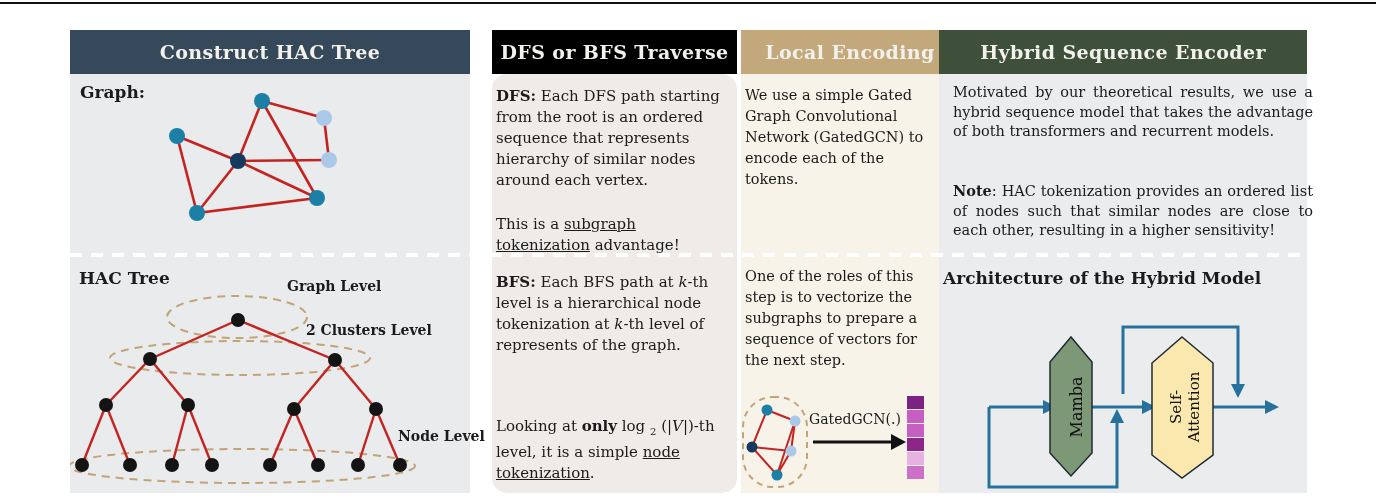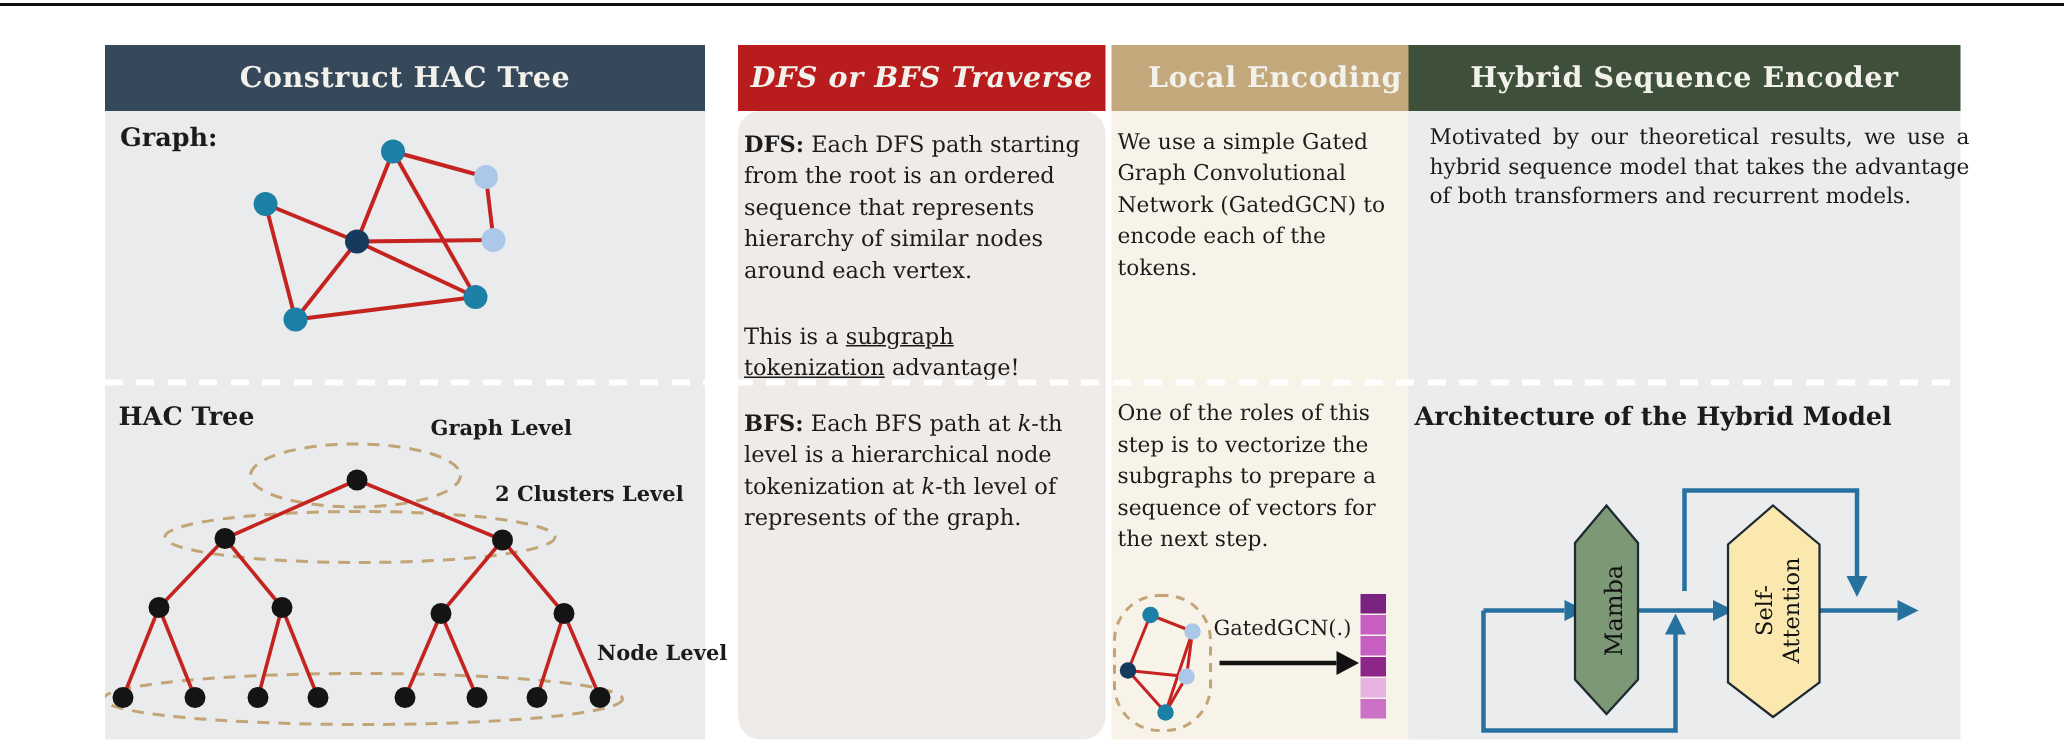--- a/index.html
+++ b/index.html
@@ -8,21 +8,21 @@
   .toprule { position:absolute; left:0; top:2px; width:1376px; height:2px; background:#111; }
 
   .col { position:absolute; top:74px; height:419px; }
   .hdr { position:absolute; top:30px; height:44px; line-height:44px; text-align:center;
          color:#f3f1ec; font-size:19px; font-weight:bold; letter-spacing:.4px; }
   .c1 { left:70px;  width:400px; }
   .c2 { left:492px; width:245px; }
   .c3 { left:741px; width:218px; }
   .c4 { left:939px; width:368px; }
   .hdr.h1 { background:#36495a; }
-  .hdr.h2 { background:#b91c1c;font-style:italic; }
+  .hdr.h2 { background:#000000; }
   .hdr.h3 { background:#c3a87c; }
   .hdr.h4 { background:#3e5039; }
   .panel1 { background:#e9ebec; }
   .panel2 { background:#efebe9;border-radius:15px; }
   .panel3 { background:#f7f3e9; }
   .panel4 { background:#eaecee; }
 
   .divider { position:absolute; left:70px; top:253px; width:1237px; height:4px; z-index:6;
              background:repeating-linear-gradient(90deg,#ffffff 0 12px,rgba(0,0,0,0) 12px 21px); }
 
@@ -113,28 +113,29 @@
       <circle cx="142" cy="209" r="7" fill="#141414"></circle>
       <circle cx="200" cy="209" r="7" fill="#141414"></circle>
       <circle cx="248" cy="209" r="7" fill="#141414"></circle>
       <circle cx="288" cy="209" r="7" fill="#141414"></circle>
       <circle cx="330" cy="209" r="7" fill="#141414"></circle>
     </g>
   </svg>
 
   <div class="abs blab" style="left:9px; top:194px;">HAC Tree</div>
   <div class="abs treelab" style="left:217px; top:204px;">Graph Level</div>
-  <div class="abs treelab" style="left:260px; top:248px;">2 Clusters Level</div>
+  <div class="abs treelab" style="left:236px; top:248px;">2 Clusters Level</div>
   <div class="abs treelab" style="left:328px; top:354px;">Node Level</div>
 </div>
 
 <div class="col c2 panel2">
   <div class="abs p2" style="top:12px;"><span class="bd">DFS:</span><span> Each DFS path starting from the root is an ordered sequence that represents hierarchy of similar nodes around each vertex.</span></div>
   <div class="abs p2" style="top:140px;"><span>This is a </span><span class="und">subgraph tokenization</span><span> advantage!</span></div>
   <div class="abs p2" style="top:198px;"><span class="bd">BFS:</span><span> Each BFS path at </span><span class="it">k</span><span>-th level is a hierarchical node tokenization at </span><span class="it">k</span><span>-th level of represents of the graph.</span></div>
+  <div class="abs p2" style="top:342px;"><span>Looking at </span><span class="bd">only</span><span> log </span><sub class="lg">2</sub><span> (|</span><span class="it">V</span><span>|)-th level, it is a simple </span><span class="und">node tokenization</span><span>.</span></div>
 </div>
 
 <div class="col c3 panel3">
   <div class="abs p3" style="top:11px;">We use a simple Gated Graph Convolutional Network (GatedGCN) to encode each of the tokens.</div>
   <div class="abs p3" style="top:192px;">One of the roles of this step is to vectorize the subgraphs to prepare a sequence of vectors for the next step.</div>
 
   <svg style="top:315px;" width="194" height="104" viewBox="0 0 194 104">
     <rect x="2" y="8" width="64" height="90" rx="30" fill="none" stroke-width="2" stroke-dasharray="6 5" stroke="#c2a477"></rect>
     <g stroke-width="2">
       <line x1="26" y1="21" x2="54" y2="32" stroke="#c42320"></line>
@@ -159,20 +160,21 @@
       <div class="vec-sq" style="background: rgb(199, 95, 195);"></div>
       <div class="vec-sq" style="background: rgb(199, 95, 195);"></div>
       <div class="vec-sq" style="background: rgb(142, 38, 137);"></div>
       <div class="vec-sq" style="background: rgb(229, 178, 226);"></div>
       <div class="vec-sq" style="background: rgb(204, 112, 200);"></div>
     </div>
 </div>
 
 <div class="col c4 panel4">
   <div class="abs p4" style="top:9px;">Motivated by our theoretical results, we use a hybrid sequence model that takes the advantage of both transformers and recurrent models.</div>
+  <div class="abs p4" style="top:107px;"><span class="bd">Note</span><span>: HAC tokenization provides an ordered list of nodes such that similar nodes are close to each other, resulting in a higher sensitivity!</span></div>
   <div class="abs blab" style="left:4px; top:194px;">Architecture of the Hybrid Model</div>
 
   <svg style="top:230px;" width="368" height="189" viewBox="0 0 368 189">
 
     <polyline points="50,103 50,183 178,183 178,117" fill="none" stroke-width="3" stroke="#26719e"></polyline>
     <polygon points="171,119 178,105 185,119" fill="#26719e"></polygon>
 
     <polyline points="184,90 184,23 299,23 299,80" fill="none" stroke-width="3" stroke="#26719e"></polyline>
     <polygon points="292,80 299,94 306,80" fill="#26719e"></polygon>
 

